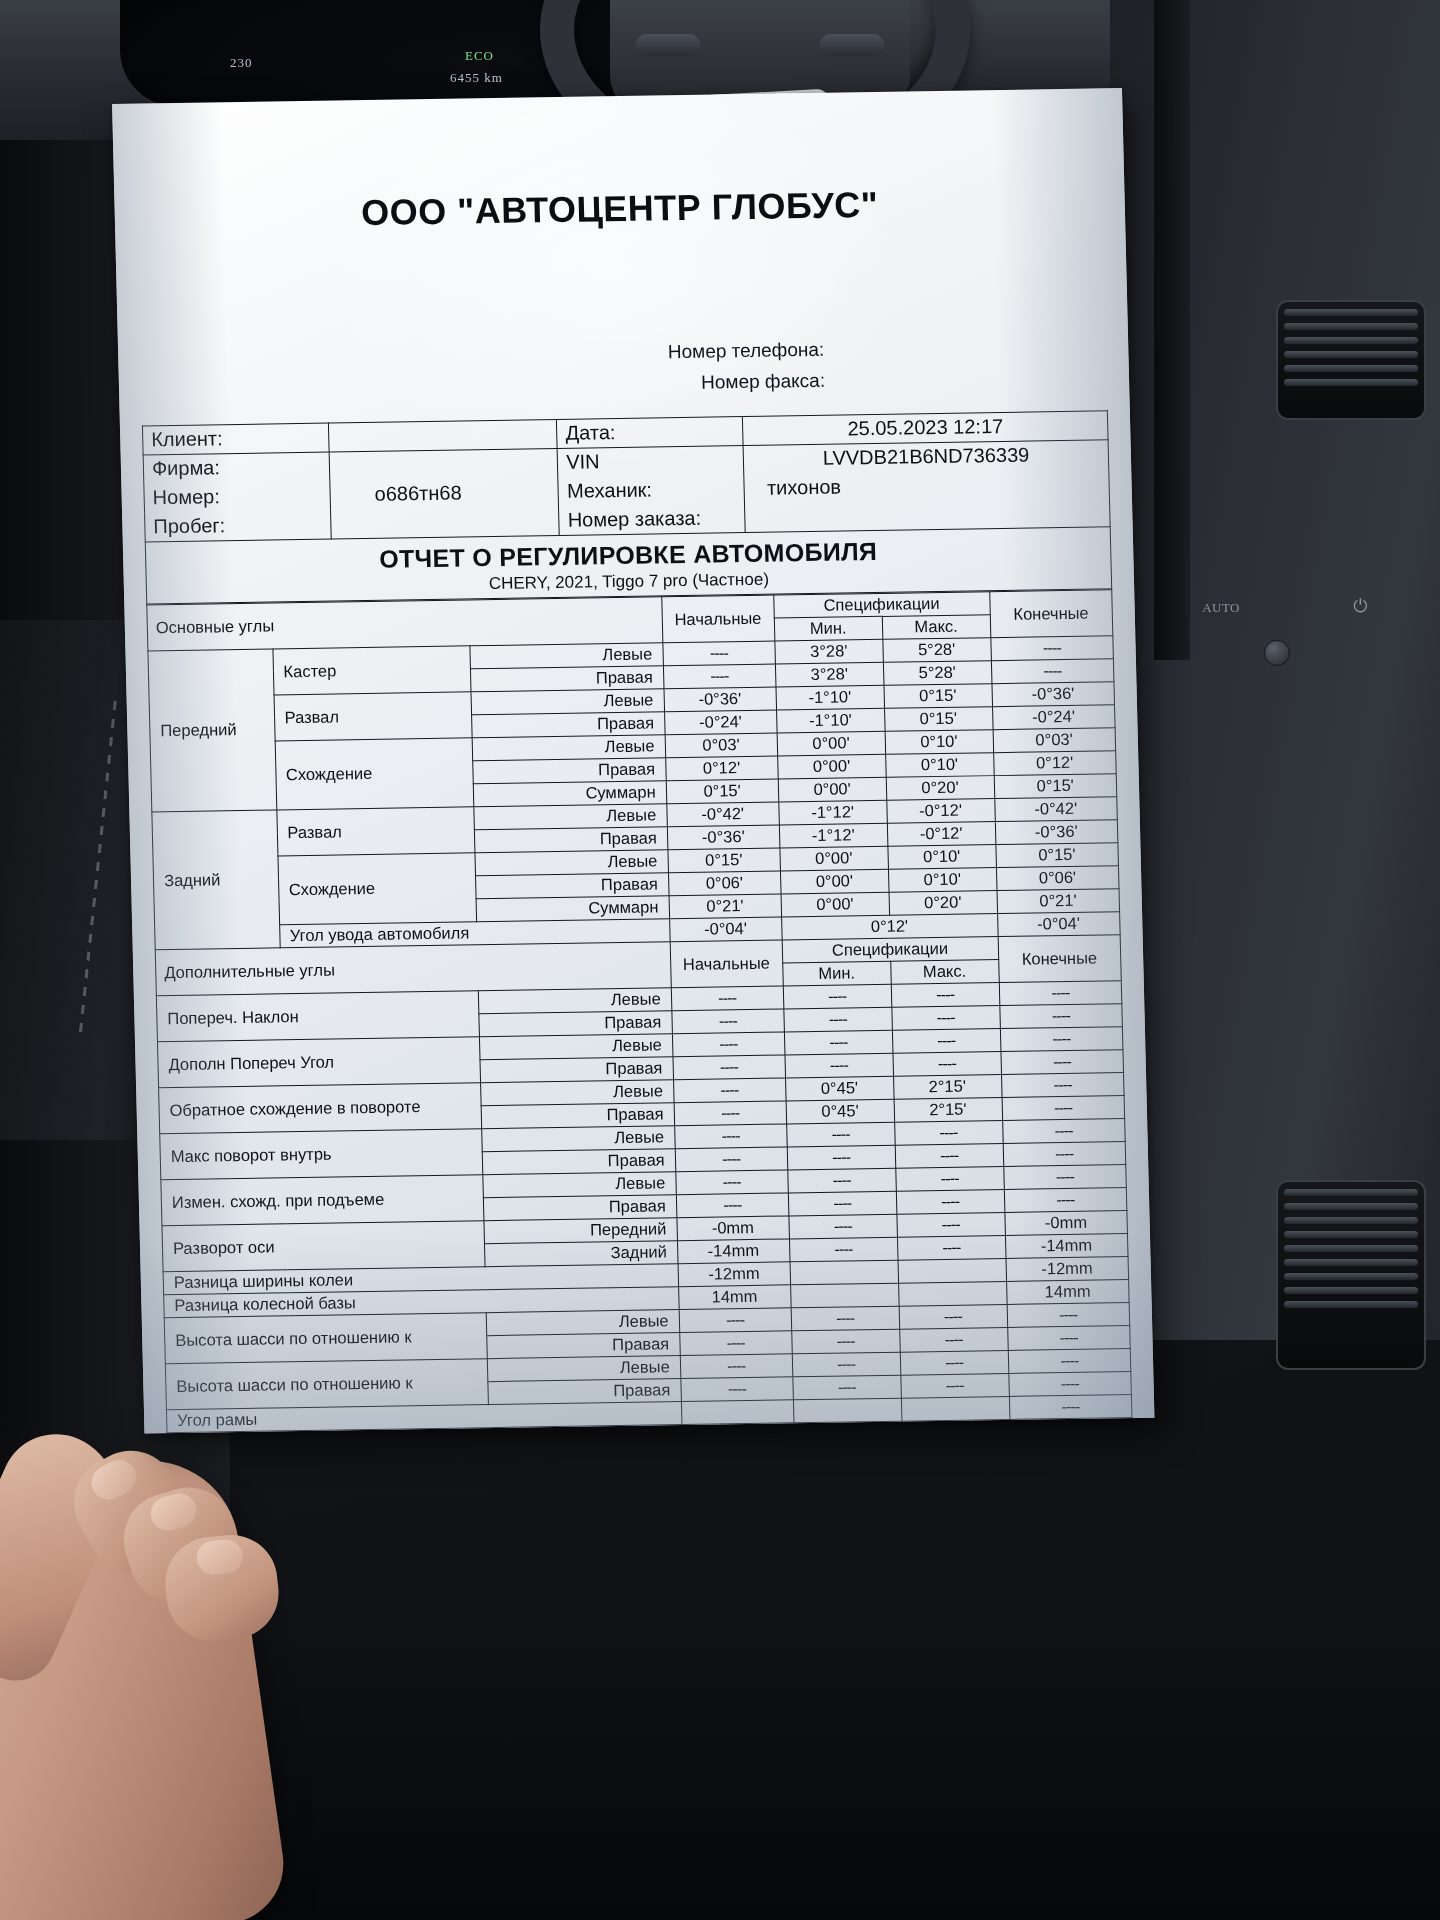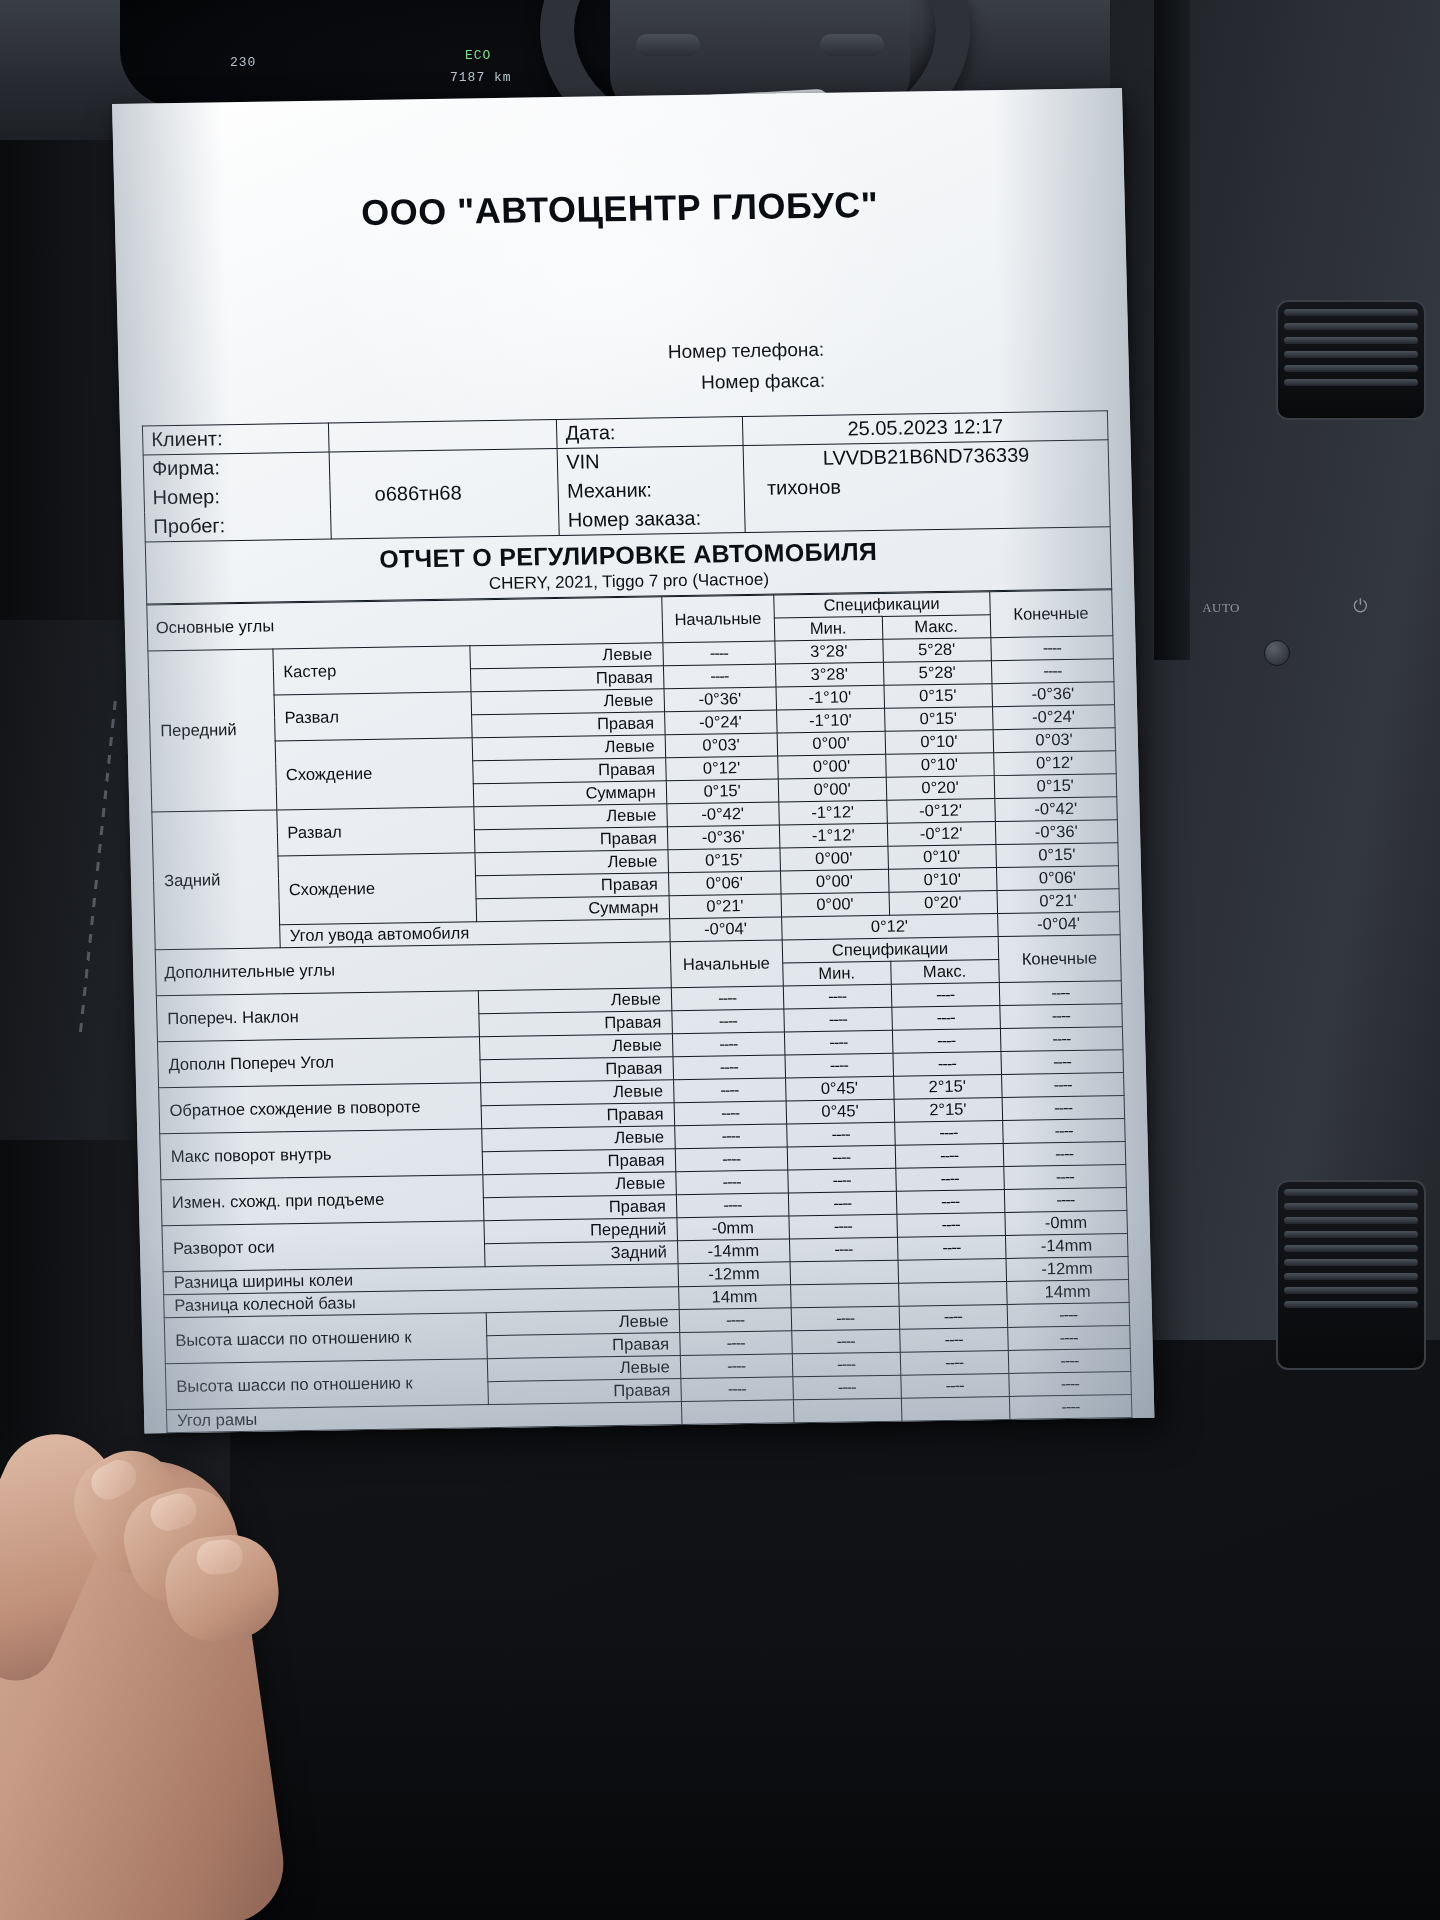--- a/index.html
+++ b/index.html
@@ -25,21 +25,21 @@
     background: linear-gradient(180deg, #3a3e45 0%, #272a30 55%, #1c1f24 100%);
   }
   .cluster {
     position: absolute; left: 120px; top: -40px; width: 740px; height: 150px;
     background: radial-gradient(ellipse at 50% 70%, #0a0c10 0%, #06080b 60%, #000 100%);
     border-radius: 0 0 60px 60px;
     border-bottom: 2px solid #2c2f35;
   }
   .cl-num {
     position: absolute; color: #b9c4cf; font-size: 13px;
-    font-family: Liberation Mono, monospace; letter-spacing: 1px;
+    font-family: Liberation Serif, serif; letter-spacing: 1px;
   }
   .cl-green { color: #7fe08a; }
   .cl-red { color: #e2493d; font-size: 20px; font-weight: bold; }
 
   
   .wheel-rim {
     position: absolute; left: 540px; top: -120px;
     width: 430px; height: 300px;
     border: 34px solid #2e3238;
     border-radius: 50%;
@@ -244,21 +244,21 @@
 <body>
 
 <div id="scene" data-interactable="false">
   <div class="bg-base" data-interactable="false"></div>
 
   <div class="dash-top" data-interactable="false"></div>
 
   <div class="cluster" data-interactable="false">
     <span class="cl-num" style="left:110px; top:95px;" data-interactable="false">230</span>
     <span class="cl-num cl-green" style="left:345px; top:88px;" data-interactable="false">ECO</span>
-    <span class="cl-num" style="left:330px; top:110px;" data-interactable="false">7187 km</span>
+    <span class="cl-num" style="left:330px; top:110px;" data-interactable="false">6455 km</span>
     <span class="cl-num cl-green" style="left:500px; top:95px;" data-interactable="false">0</span>
     <span class="cl-num cl-red" style="left:570px; top:110px;" data-interactable="false">E</span>
   </div>
 
   <div class="wheel-rim" data-interactable="false"></div>
   <div class="wheel-hub" data-interactable="false">
     <div class="wheel-btn" style="left:26px; top:34px;" data-interactable="true"></div>
     <div class="wheel-btn" style="right:26px; top:34px;" data-interactable="true"></div>
   </div>
   <div class="wheel-stalk" data-interactable="false"></div>

